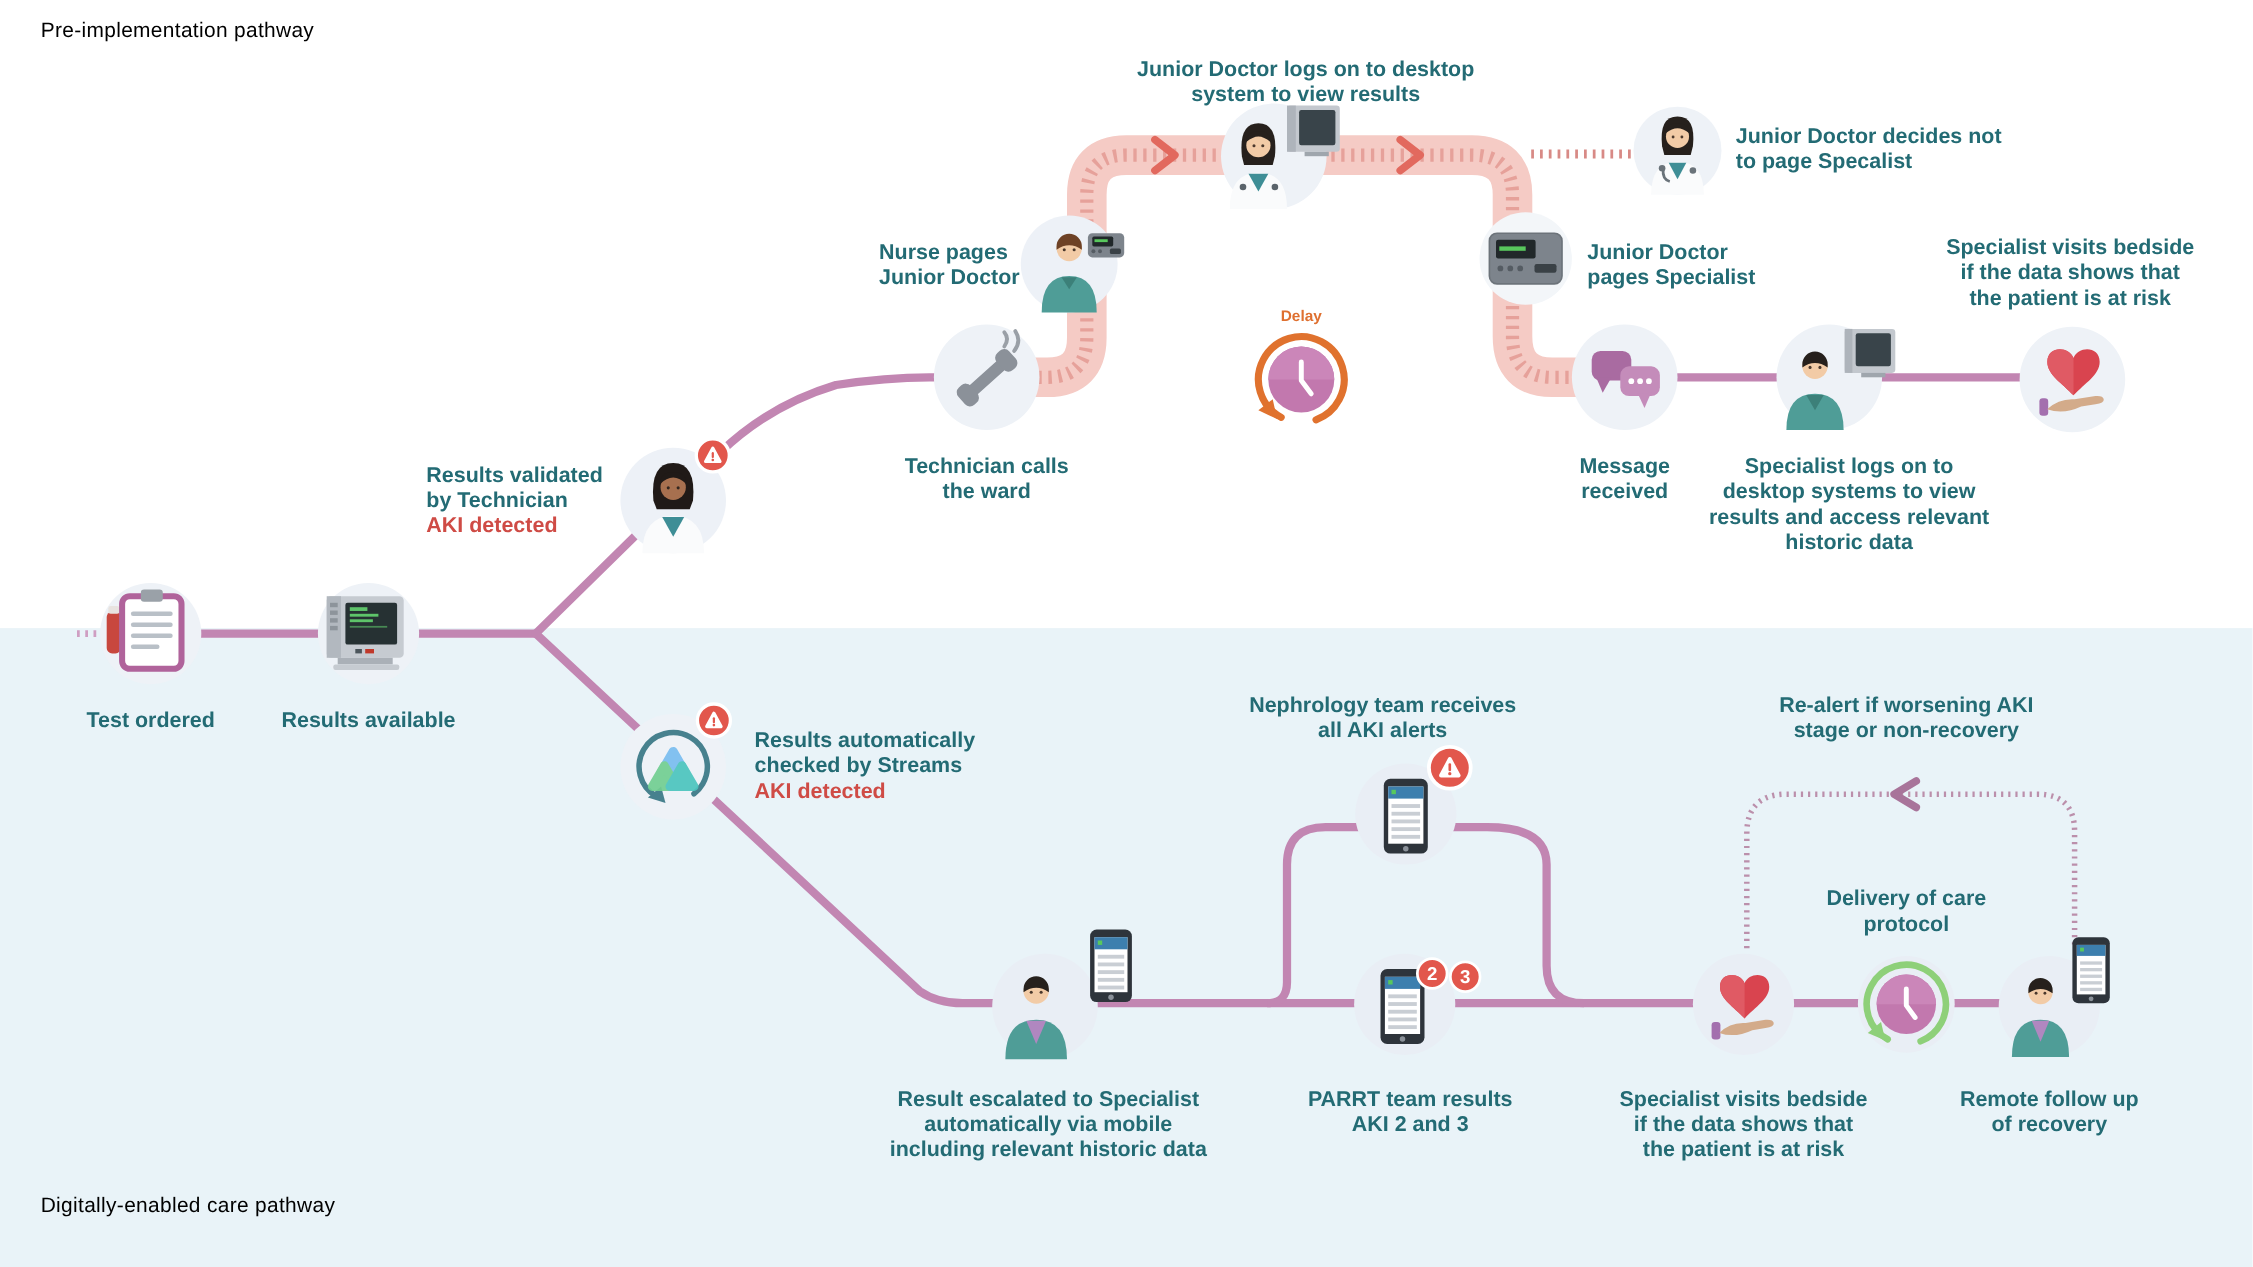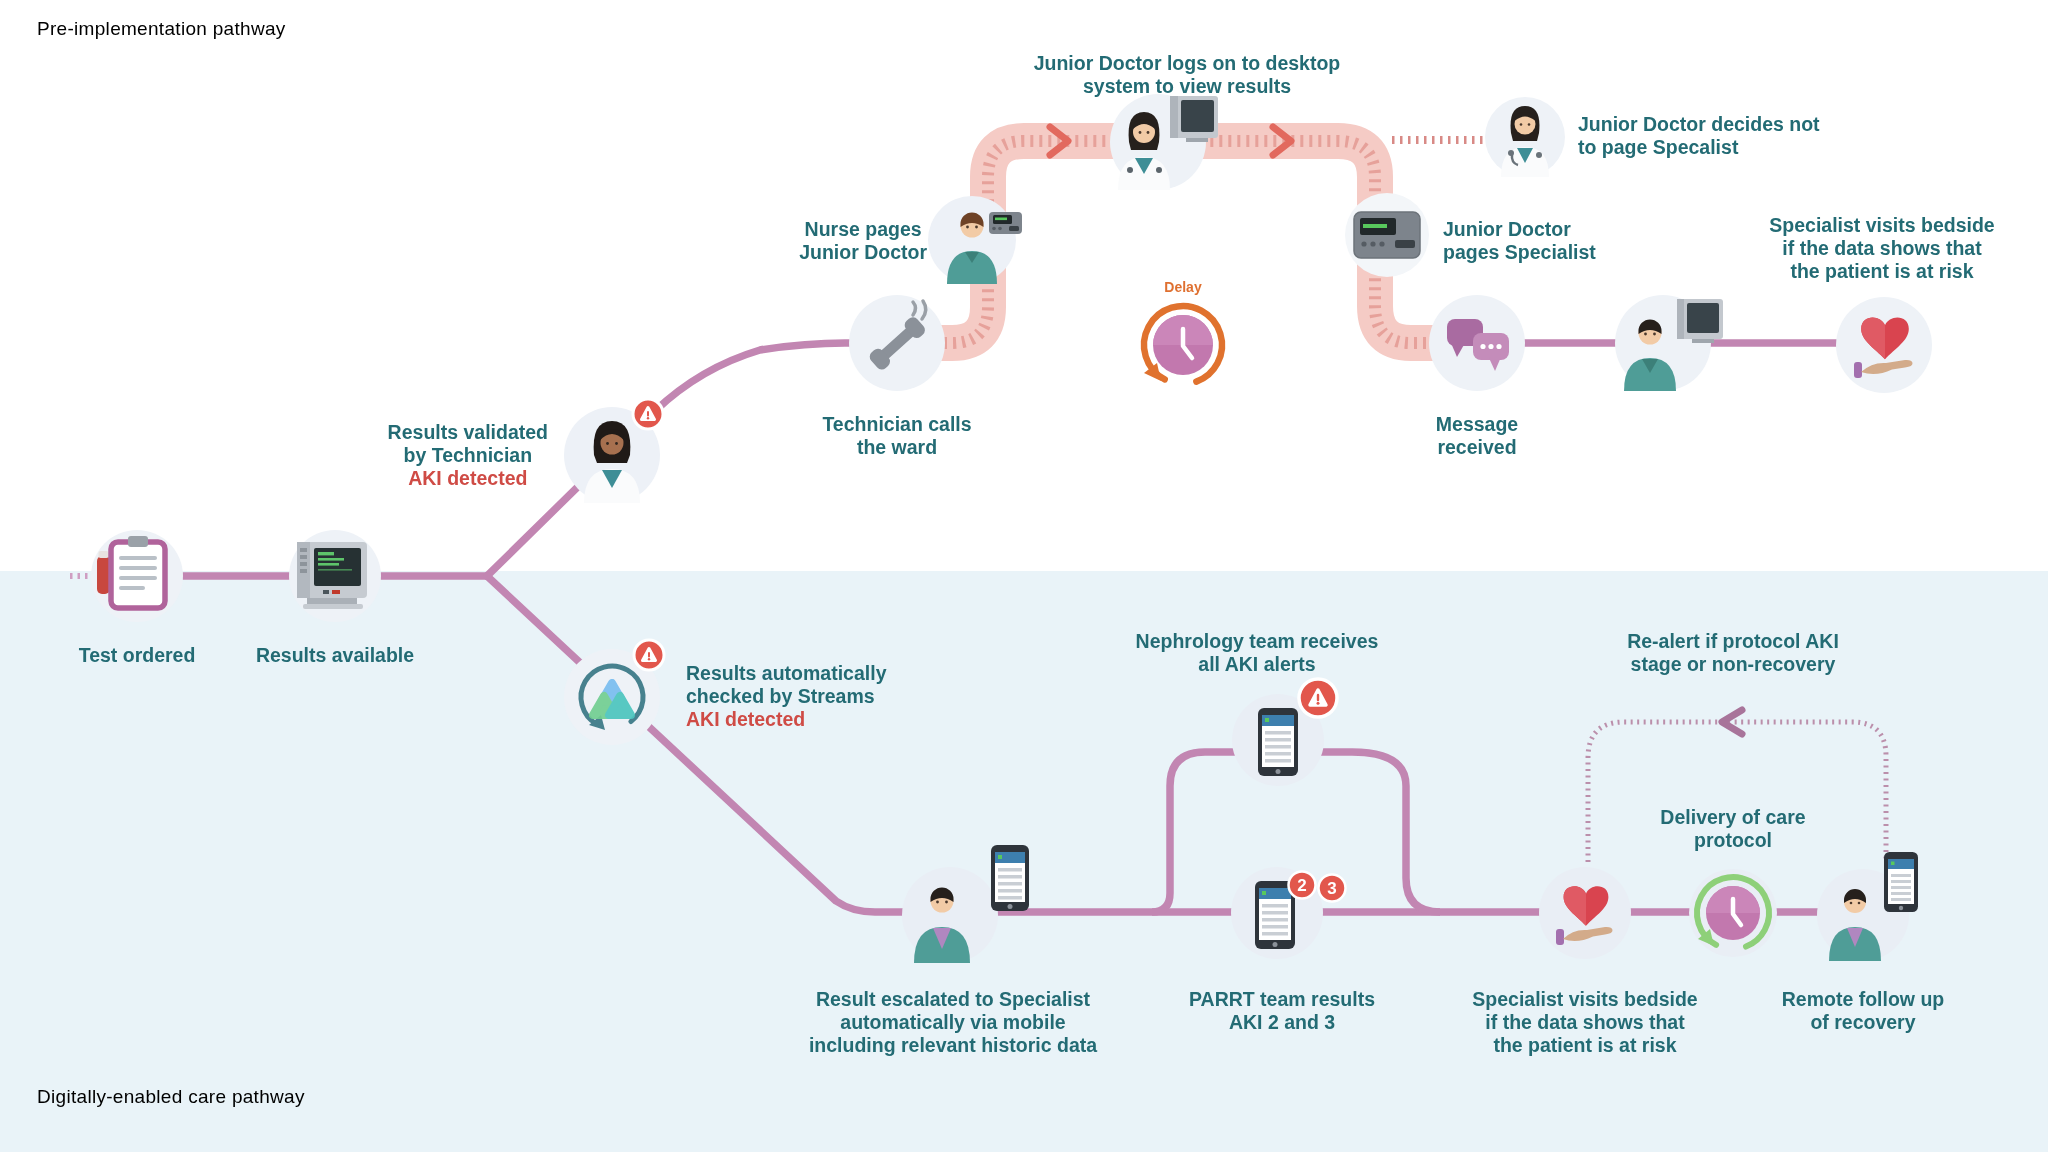--- a/index.html
+++ b/index.html
@@ -3,21 +3,21 @@
 <meta charset="utf-8">
 <style>
   html,body{margin:0;padding:0;background:#fff;}
   #stage{position:relative;width:2048px;height:1152px;overflow:hidden;
          font-family:"Liberation Sans",sans-serif;background:#ffffff;}
   #bg-bottom{position:absolute;left:0;top:571px;width:2048px;height:581px;background:#e9f3f8;}
   svg.layer{position:absolute;left:0;top:0;}
   .title{position:absolute;font-size:19px;font-weight:500;letter-spacing:.3px;color:#000000;}
   .lbl{position:absolute;font-size:19.5px;line-height:23px;font-weight:bold;color:#236b74;white-space:nowrap;}
   .lbl.c{transform:translateX(-50%);text-align:center;}
-  .lbl.r{text-align:center;}
+  .lbl.r{text-align:left;}
   .lbl .alert{color:#cf4b45;}
   .lbl.orange{color:#df7030;font-size:14px;}
 </style>
 </head>
 <body>
 
 <div id="stage">
   <div id="bg-bottom"></div>
 
   <svg class="layer" width="2048" height="1152" viewBox="0 0 2048 1152">
@@ -397,20 +397,26 @@
   <div class="lbl c" style="left:897px;top:413px;">
     <span>Technician calls</span><br>
     <span>the ward</span>
   </div>
 
   <div class="lbl c" style="left:1477px;top:413px;">
     <span>Message</span><br>
     <span>received</span>
   </div>
 
+  <div class="lbl c" style="left:1681px;top:413px;">
+    <span>Specialist logs on to</span><br>
+    <span>desktop systems to view</span><br>
+    <span>results and access relevant</span><br>
+    <span>historic data</span>
+  </div>
 
   <div class="lbl r" style="right:1500px;top:421px;">
     <span>Results validated</span><br>
     <span>by Technician</span><br>
     <span class="alert">AKI detected</span>
   </div>
 
   <div class="lbl c" style="left:137px;top:644px;">Test ordered</div>
 
   <div class="lbl c" style="left:335px;top:644px;">Results available</div>
@@ -420,21 +426,21 @@
     <span>checked by Streams</span><br>
     <span class="alert">AKI detected</span>
   </div>
 
   <div class="lbl c" style="left:1257px;top:630px;">
     <span>Nephrology team receives</span><br>
     <span>all AKI alerts</span>
   </div>
 
   <div class="lbl c" style="left:1733px;top:630px;">
-    <span>Re-alert if protocol AKI</span><br>
+    <span>Re-alert if worsening AKI</span><br>
     <span>stage or non-recovery</span>
   </div>
 
   <div class="lbl c" style="left:1733px;top:806px;">
     <span>Delivery of care</span><br>
     <span>protocol</span>
   </div>
 
   <div class="lbl c" style="left:953px;top:988px;">
     <span>Result escalated to Specialist</span><br>

